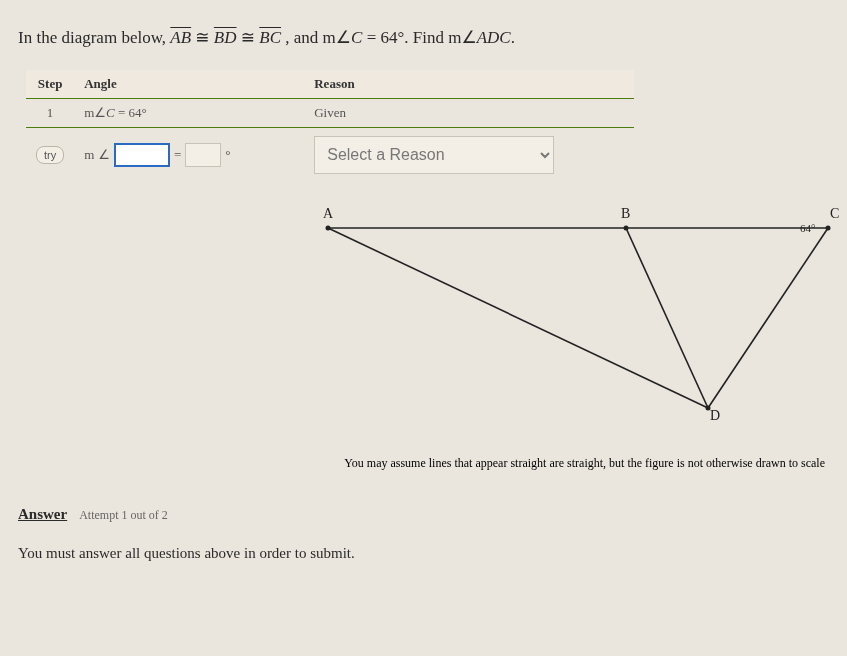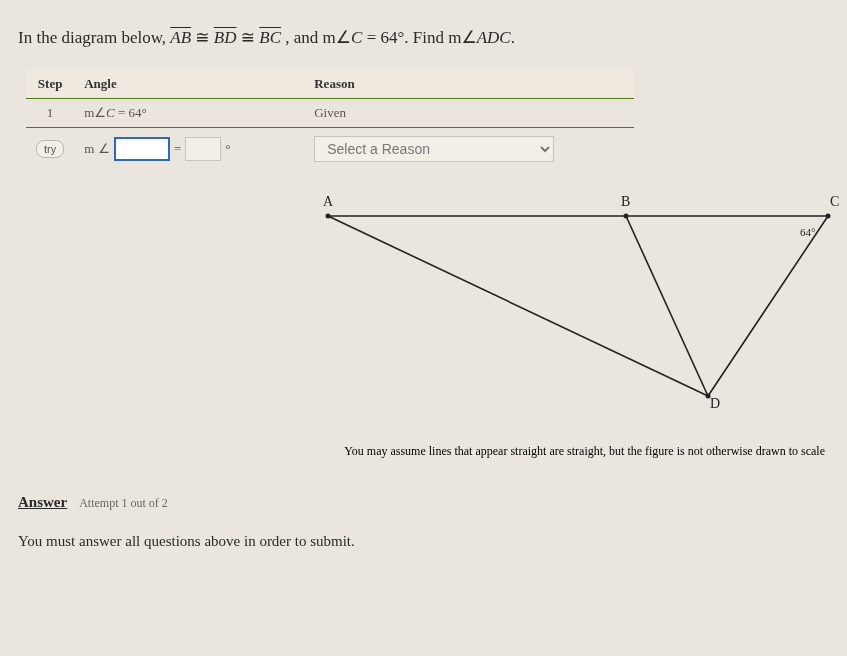--- a/index.html
+++ b/index.html
@@ -61,23 +61,23 @@
       border: 1px solid #c9c2b7;
       width: 36px;
       height: 24px;
       font-size: 13px;
       text-align: center;
       background: #f4efe6;
     }
     .select-reason {
       border: 1px solid #c9c2b7;
       background: #f4efe6;
-      height: 26px;
+      height: 38px;
       width: 240px;
-      font-size: 14px;
+      font-size: 16px;
       color: #777;
       padding: 0 8px;
     }
     .angle-expr { display: inline-flex; align-items: center; gap: 4px; font-family: 'Times New Roman', serif; }
     .diagram-wrap {
       position: relative;
       margin-top: 18px;
       margin-left: 300px;
       width: 530px;
       height: 230px;
@@ -166,21 +166,21 @@
       <circle cx="10" cy="30" r="2.5"></circle>
       <circle cx="308" cy="30" r="2.5"></circle>
       <circle cx="510" cy="30" r="2.5"></circle>
       <circle cx="390" cy="210" r="2.5"></circle>
     </g>
   </svg>
   <span class="vertex-lbl" style="left:5px; top:8px;">A</span>
   <span class="vertex-lbl" style="left:303px; top:8px;">B</span>
   <span class="vertex-lbl" style="left:512px; top:8px;">C</span>
   <span class="vertex-lbl" style="left:392px; top:210px;">D</span>
-  <span class="angle-lbl" style="left:482px; top:40px; font-size:11px;">64°</span>
+  <span class="angle-lbl" style="left:482px; top:24px; font-size:11px;">64°</span>
 </div>
 
 <div class="disclaimer">You may assume lines that appear straight are straight, but the figure is not otherwise drawn to scale</div>
 
 <div class="answer-block">
   <span class="answer-title">Answer</span>
   <span class="attempt-text">Attempt 1 out of 2</span>
   <div class="submit-msg">You must answer all questions above in order to submit.</div>
 </div>
 

